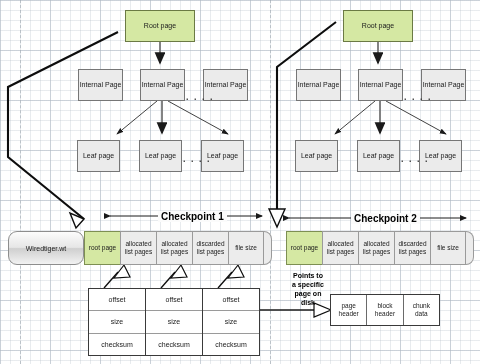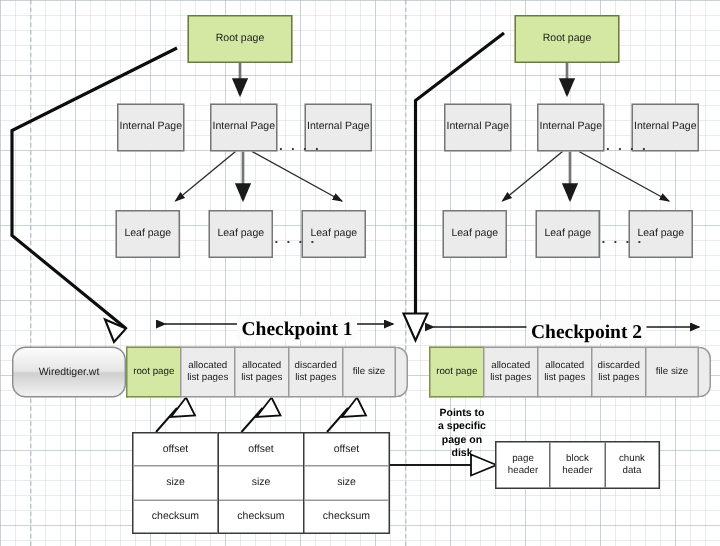--- a/index.html
+++ b/index.html
@@ -129,27 +129,26 @@
     justify-content: center;
     text-align: center;
     font-size: 6.5px;
     line-height: 1.2;
     color: #1a1a1a;
     padding: 0 2px;
   }
   .hcell.last { border-right: none; }
   .ckpt-label {
     position: absolute;
-    font-size: 13px;
+    font-size: 10px;
     font-weight: bold;
     color: #000;
     background: #fbfbfb;
     padding: 0 3px;
     white-space: nowrap;
-    font-family: Liberation Serif, serif;
   }
   .note {
     position: absolute;
     font-size: 7px;
     font-weight: bold;
     color: #000;
     text-align: center;
     line-height: 1.3;
     white-space: nowrap;
   }

